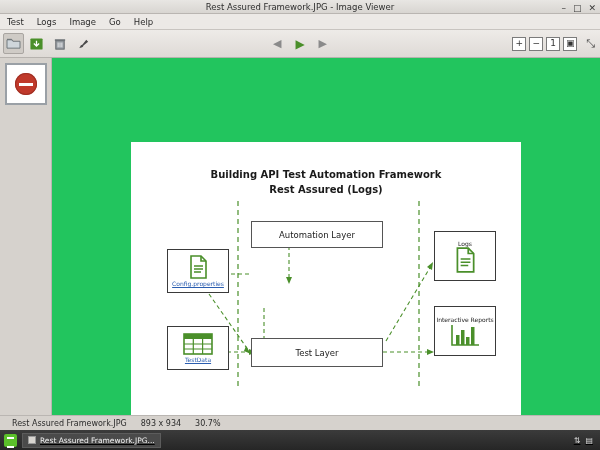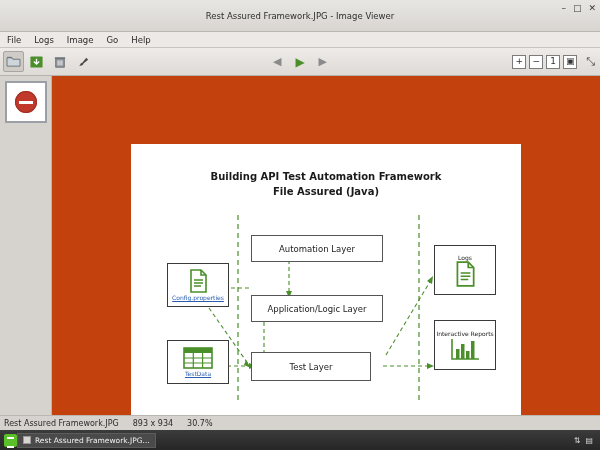--- a/index.html
+++ b/index.html
@@ -13,21 +13,21 @@
   #app {
     width: 600px; height: 450px;
     position: relative;
     display: flex;
     flex-direction: column;
     background: #d6d2cd;
   }
 
   
   .titlebar {
-    height: 32px;
+    height: 14px;
     background: linear-gradient(to bottom, #e8e6e3, #d8d5d1);
     border-bottom: 1px solid #b9b5b1;
     display: flex;
     align-items: center;
     position: relative;
     flex: none;
   }
   .titlebar .title {
     flex: 1;
     text-align: center;
@@ -141,25 +141,25 @@
   .noentry::after {
     content: "";
     position: absolute;
     left: 4px; top: 9.5px;
     width: 14px; height: 3px;
     background: #fff;
   }
 
   .canvas {
     flex: 1;
-    background: #c2410c;
+    background: #22c55e;
     display: flex;
     align-items: flex-start;
     justify-content: center;
-    padding-top: 2px;
+    padding-top: 18px;
     overflow: hidden;
     position: relative;
   }
 
   
   .slide {
     width: 390px;
     height: 325px;
     background: #ffffff;
     position: relative;
@@ -168,21 +168,21 @@
   .slide .head {
     text-align: center;
     padding-top: 25px;
     font-size: 10px;
     font-weight: bold;
     color: #1a1a1a;
     line-height: 15px;
   }
   .diagram {
     position: absolute;
-    left: 0; top: 16px; width: 390px; height: 290px;
+    left: 0; top: 4px; width: 390px; height: 290px;
   }
 
   .box {
     position: absolute;
     background: #fff;
     border: 1px solid #4a4a4a;
     display: flex;
     align-items: center;
     justify-content: center;
     font-size: 8.5px;
@@ -212,33 +212,35 @@
 
   
   .statusbar {
     height: 15px;
     background: #d6d2cd;
     border-top: 1px solid #bab6b2;
     display: flex;
     align-items: center;
     font-size: 8px;
     color: #2b2b2b;
-    padding-left: 4px;
+    padding-left: 12px;
     gap: 14px;
     flex: none;
   }
 
   
   .taskbar {
     height: 20px;
     background: linear-gradient(to bottom, #3b3b3b, #262626);
     display: flex;
     align-items: center;
     padding: 0 4px;
-    flex: none;
+    gap: 5px;
+    flex: none;
+    text-decoration: underline;
   }
   .tb-menu {
     width: 13px; height: 13px;
     background: #5bbf2a;
     border-radius: 2px;
     position: relative;
   }
   .tb-menu::after{
     content:"";
     position:absolute; left:3px; top:3px;
@@ -275,21 +277,21 @@
   <div class="titlebar">
     <div class="title">Rest Assured Framework.JPG - Image Viewer</div>
     <div class="win-btns">
       <span>–</span>
       <span>□</span>
       <span>✕</span>
     </div>
   </div>
 
   <div class="menubar">
-    <div class="mi">File</div>
+    <div class="mi">Test</div>
     <div class="mi">Logs</div>
     <div class="mi">Image</div>
     <div class="mi">Go</div>
     <div class="mi">Help</div>
   </div>
 
   <div class="toolbar">
     <div class="tb-left">
       <div class="tb-btn active">
         <svg width="15" height="13" viewBox="0 0 16 14">
@@ -338,21 +340,21 @@
       <div class="thumb">
         <div class="noentry"></div>
       </div>
     </div>
 
     <div class="canvas">
       <div class="slide">
 
         <div class="head">
           <div>Building API Test Automation Framework</div>
-          <div>File Assured (Java)</div>
+          <div>Rest Assured (Logs)</div>
         </div>
 
         <div class="diagram">
           <svg width="390" height="290" viewBox="0 0 390 290" style="position:absolute;left:0;top:0">
 
             <line x1="107" y1="55" x2="107" y2="240" stroke="#4a8f2a" stroke-width="1.2" stroke-dasharray="5,4"></line>
             <line x1="288" y1="55" x2="288" y2="240" stroke="#4a8f2a" stroke-width="1.2" stroke-dasharray="5,4"></line>
 
             <path d="M100 128 L120 128" stroke="#4a8f2a" stroke-width="1.1" stroke-dasharray="4,3" fill="none"></path>
 
@@ -369,22 +371,21 @@
             <polygon points="133,208 130,201 136,201" fill="#4a8f2a"></polygon>
 
             <path d="M252 206 L300 206" stroke="#4a8f2a" stroke-width="1.1" stroke-dasharray="4,3" fill="none"></path>
             <polygon points="303,206 296,203 296,209" fill="#4a8f2a"></polygon>
 
             <path d="M255 195 L300 120" stroke="#4a8f2a" stroke-width="1.1" stroke-dasharray="4,3" fill="none"></path>
             <polygon points="302,116 296,121 301,124" fill="#4a8f2a"></polygon>
           </svg>
 
           <div class="box layer" style="left:120px;top:75px;width:132px;height:27px;">Automation Layer</div>
-          <div class="box layer" style="left:120px;top:135px;width:132px;height:27px;">Application/Logic Layer</div>
-          <div class="box layer" style="left:120px;top:192px;width:120px;height:29px;">Test Layer</div>
+          <div class="box layer" style="left:120px;top:192px;width:132px;height:29px;">Test Layer</div>
 
           <div class="icon-box" style="left:36px;top:103px;width:62px;height:44px;">
             <svg width="20" height="24" viewBox="0 0 20 24">
               <path d="M3 1h10l5 5v17H3z" fill="#fff" stroke="#4a8f2a" stroke-width="1.6"></path>
               <path d="M13 1v5h5" fill="none" stroke="#4a8f2a" stroke-width="1.6"></path>
               <path d="M6 11h9M6 14h9M6 17h7" stroke="#4a8f2a" stroke-width="1.4"></path>
             </svg>
             <span class="icon-cap">Config.properties</span>
           </div>
 

